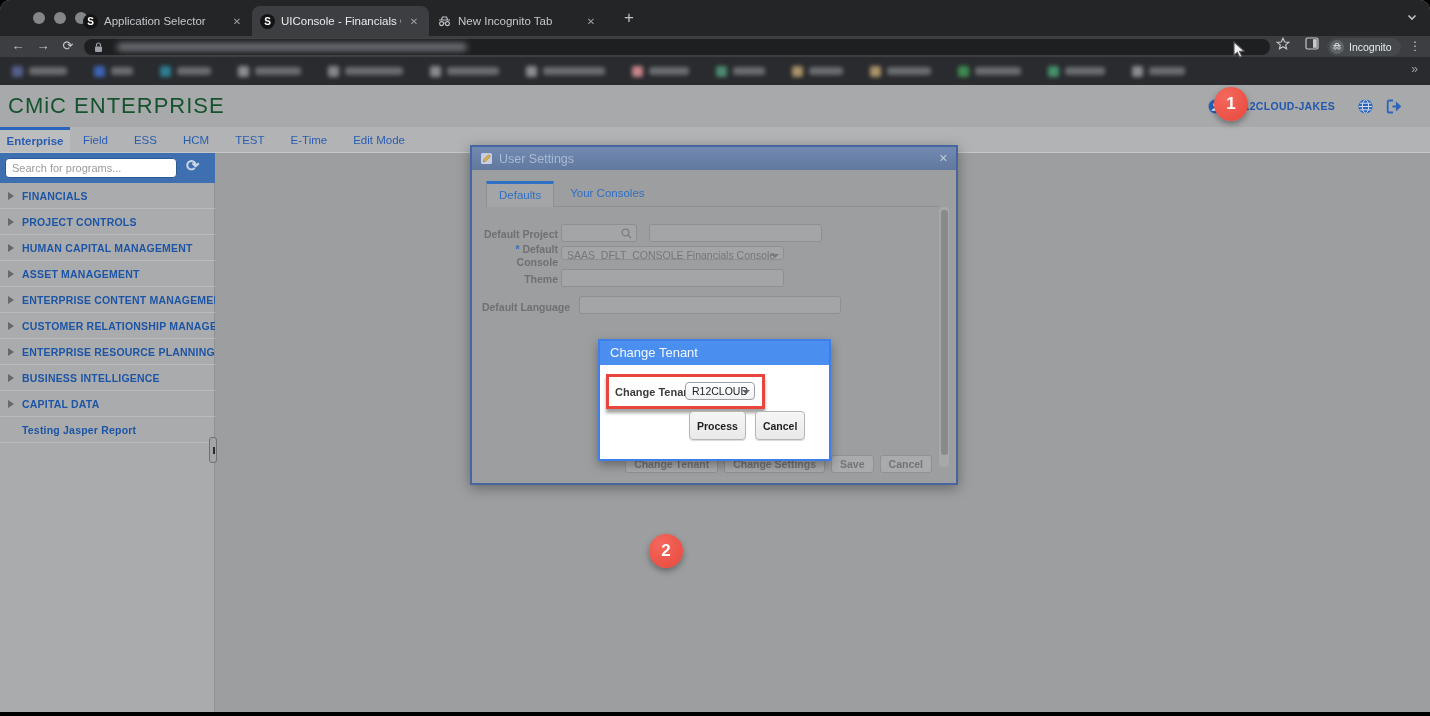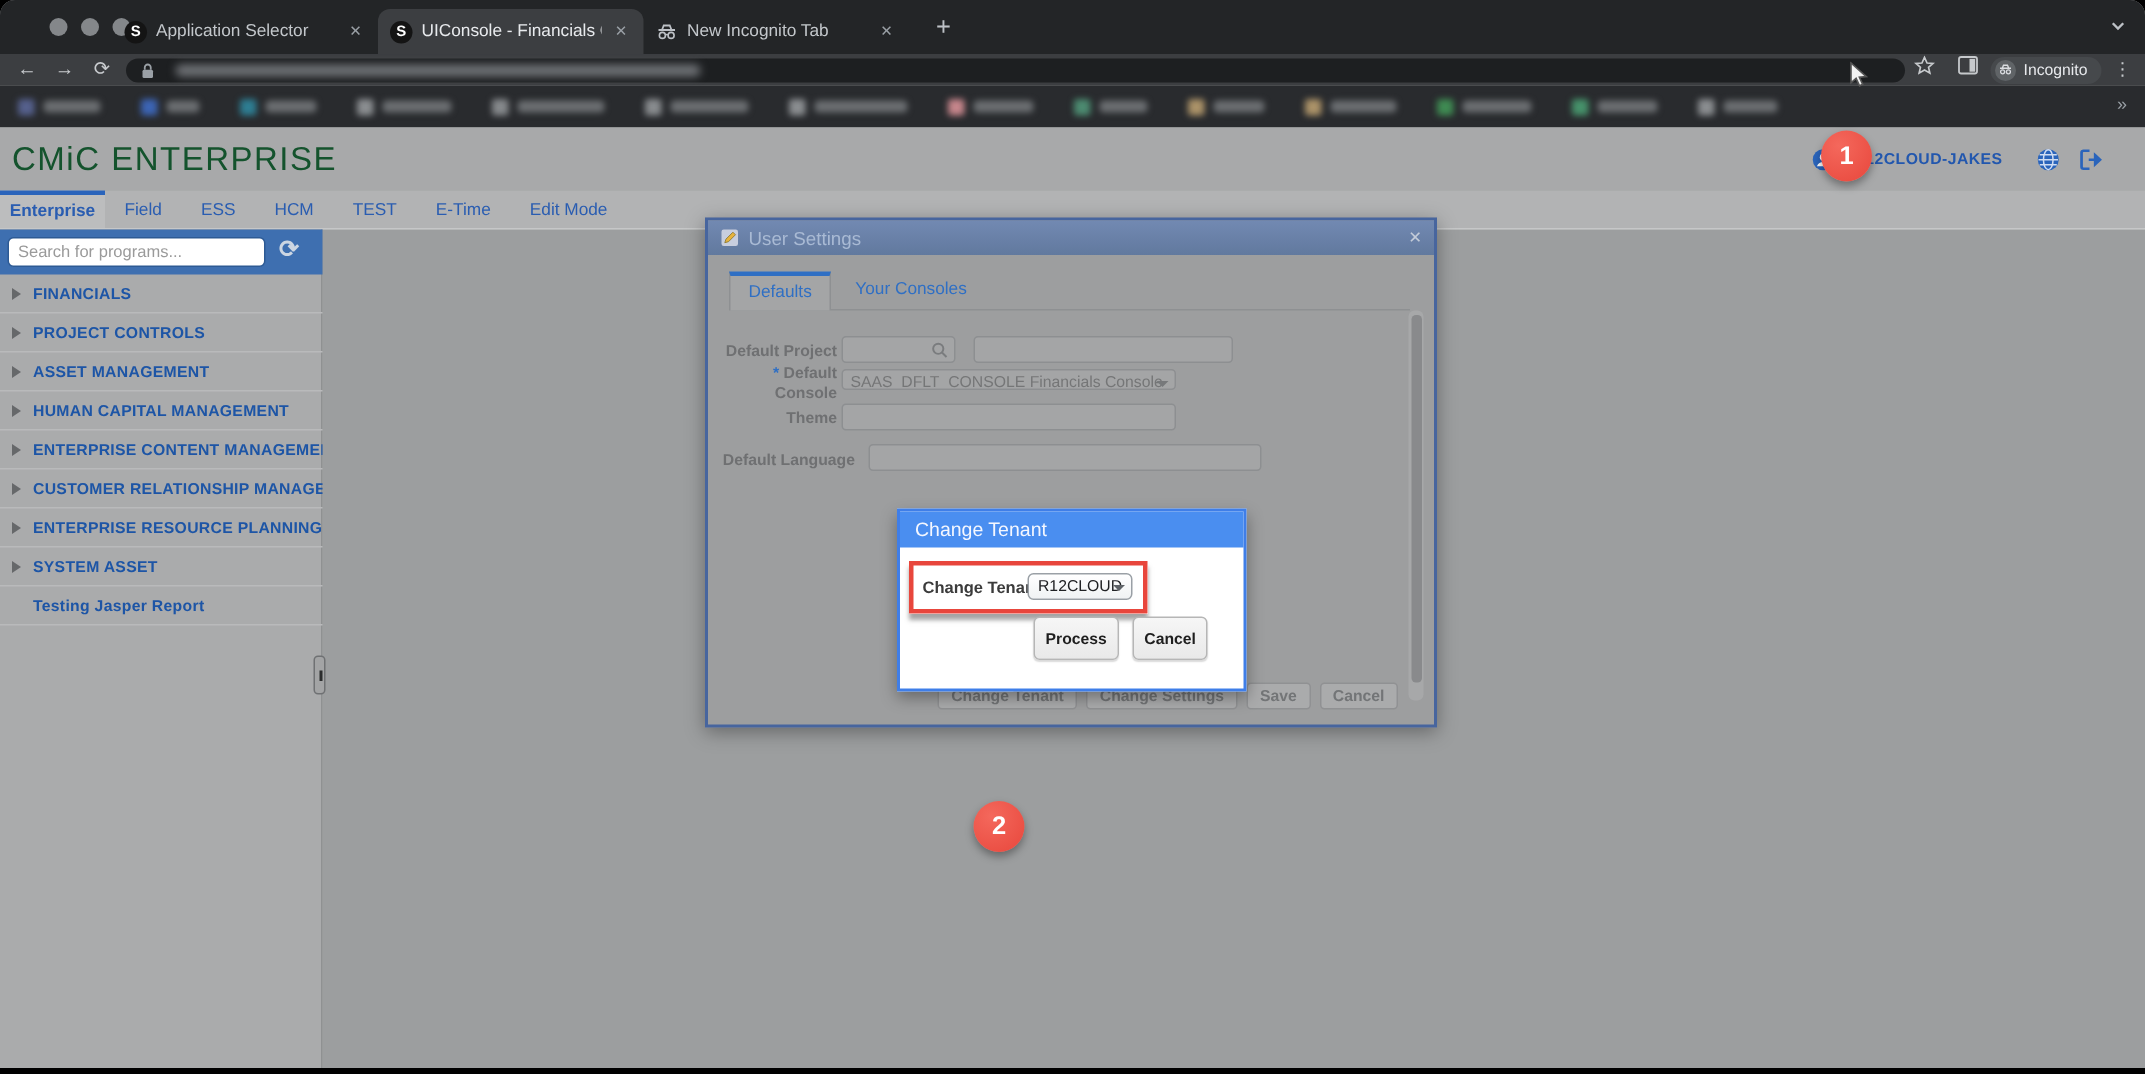--- a/index.html
+++ b/index.html
@@ -310,41 +310,45 @@
       <div class="sitem">
           <div class="tri"></div>
           <div class="lbl">FINANCIALS</div>
         </div>
           <div class="sitem">
           <div class="tri"></div>
           <div class="lbl">PROJECT CONTROLS</div>
         </div>
           <div class="sitem">
           <div class="tri"></div>
+          <div class="lbl">HUMAN CAPITAL MANAGEMENT</div>
+        </div>
+          <div class="sitem">
+          <div class="tri"></div>
           <div class="lbl">ASSET MANAGEMENT</div>
         </div>
           <div class="sitem">
           <div class="tri"></div>
-          <div class="lbl">HUMAN CAPITAL MANAGEMENT</div>
-        </div>
-          <div class="sitem">
-          <div class="tri"></div>
           <div class="lbl">ENTERPRISE CONTENT MANAGEMENT</div>
         </div>
           <div class="sitem">
           <div class="tri"></div>
           <div class="lbl">CUSTOMER RELATIONSHIP MANAGEMENT</div>
         </div>
           <div class="sitem">
           <div class="tri"></div>
           <div class="lbl">ENTERPRISE RESOURCE PLANNING</div>
         </div>
           <div class="sitem">
           <div class="tri"></div>
-          <div class="lbl">SYSTEM ASSET</div>
+          <div class="lbl">BUSINESS INTELLIGENCE</div>
+        </div>
+          <div class="sitem">
+          <div class="tri"></div>
+          <div class="lbl">CAPITAL DATA</div>
         </div>
           <div class="sitem no-arrow">
           <div class="tri"></div>
           <div class="lbl">Testing Jasper Report</div>
         </div>
         </div>
 
     </div>
     <div id="splitter"></div>
   </div>

